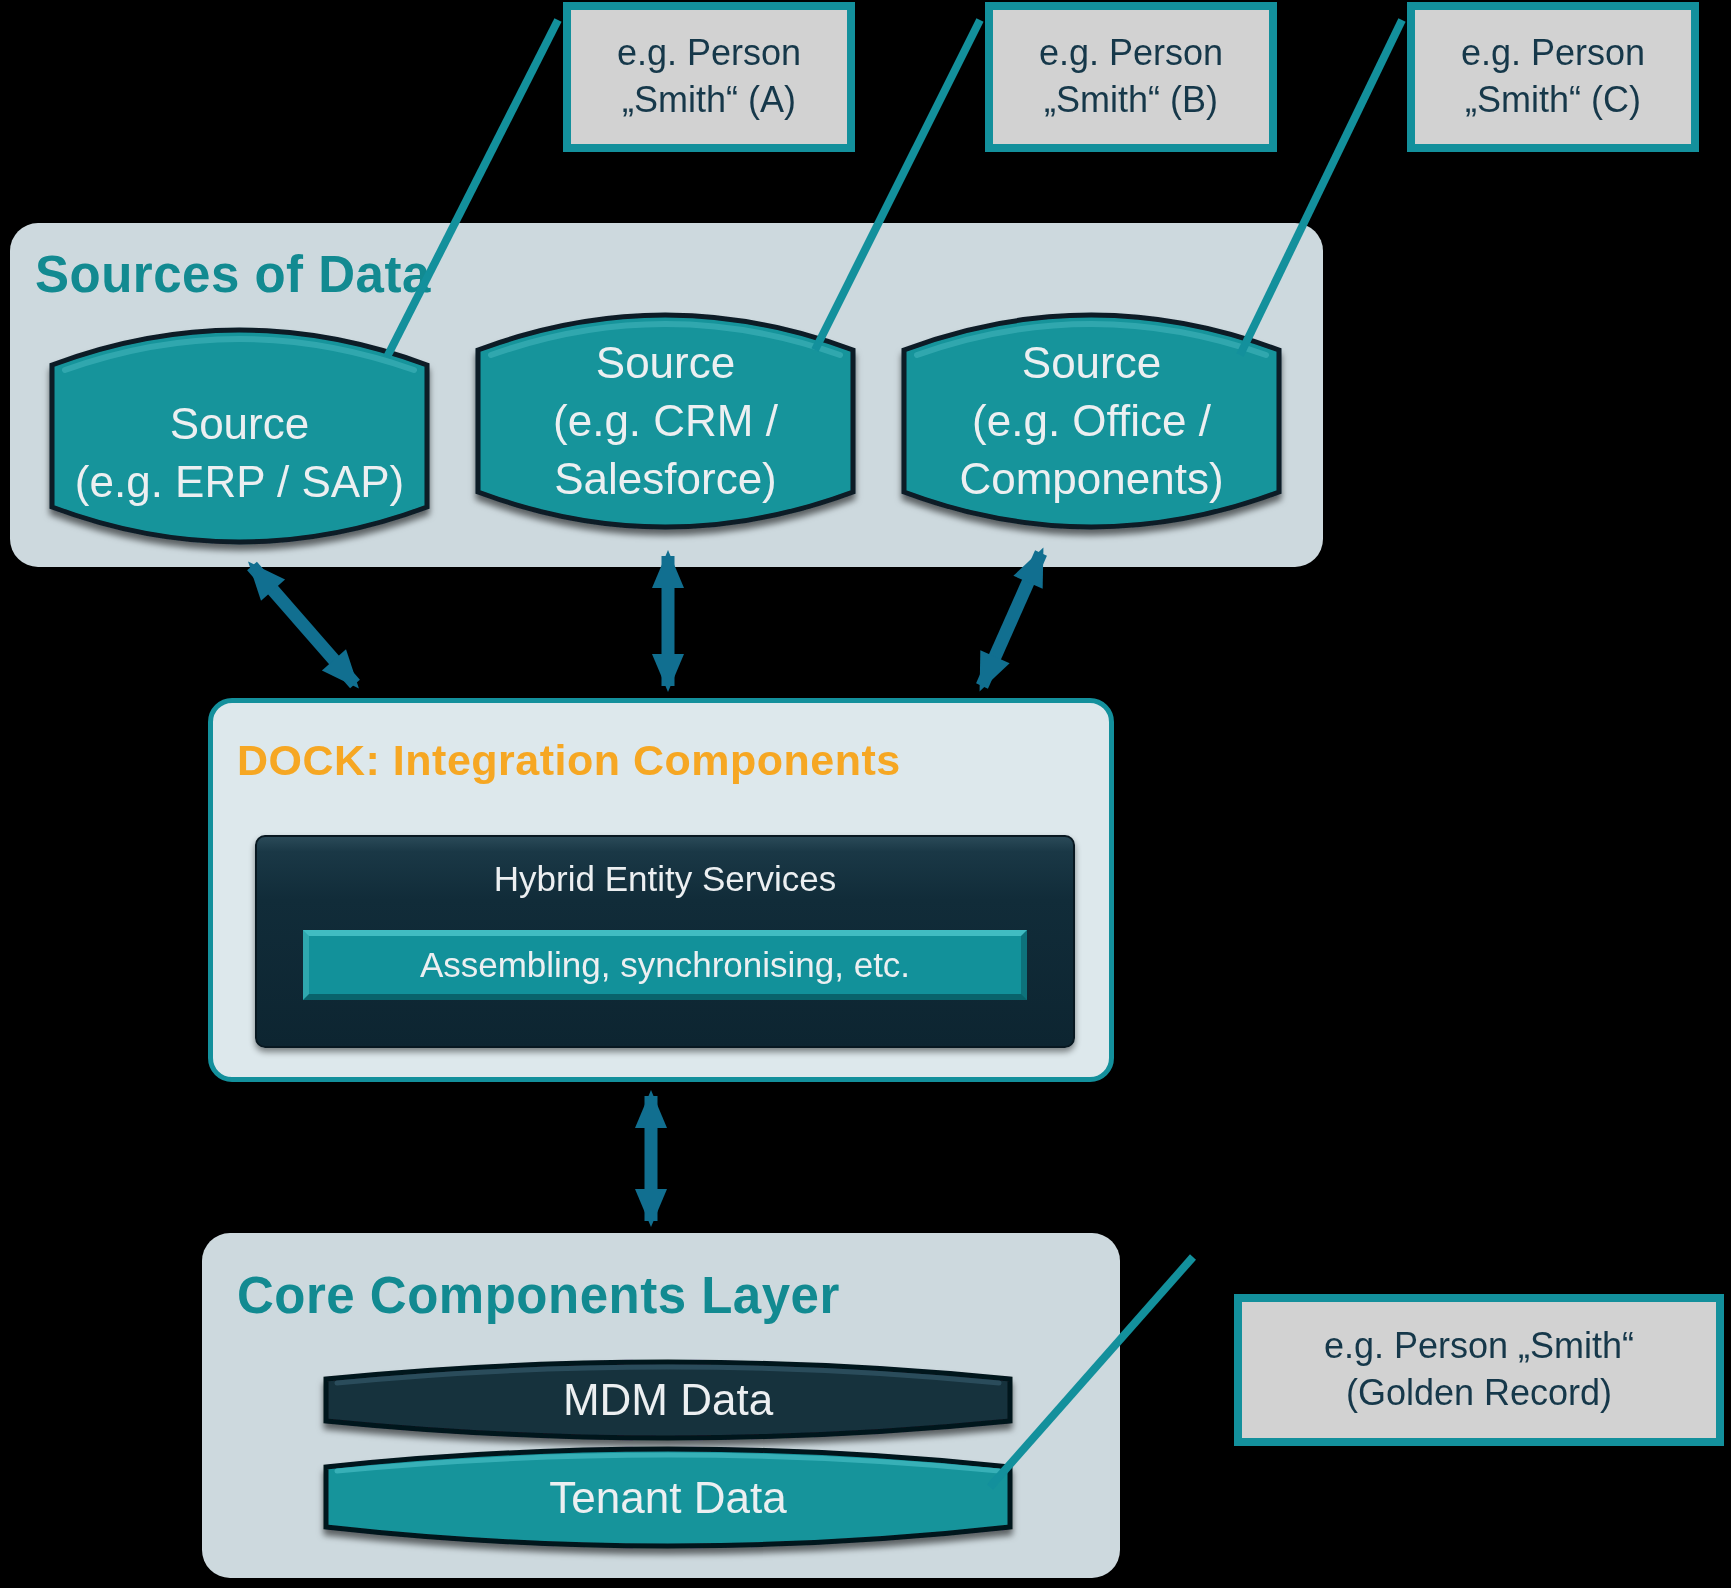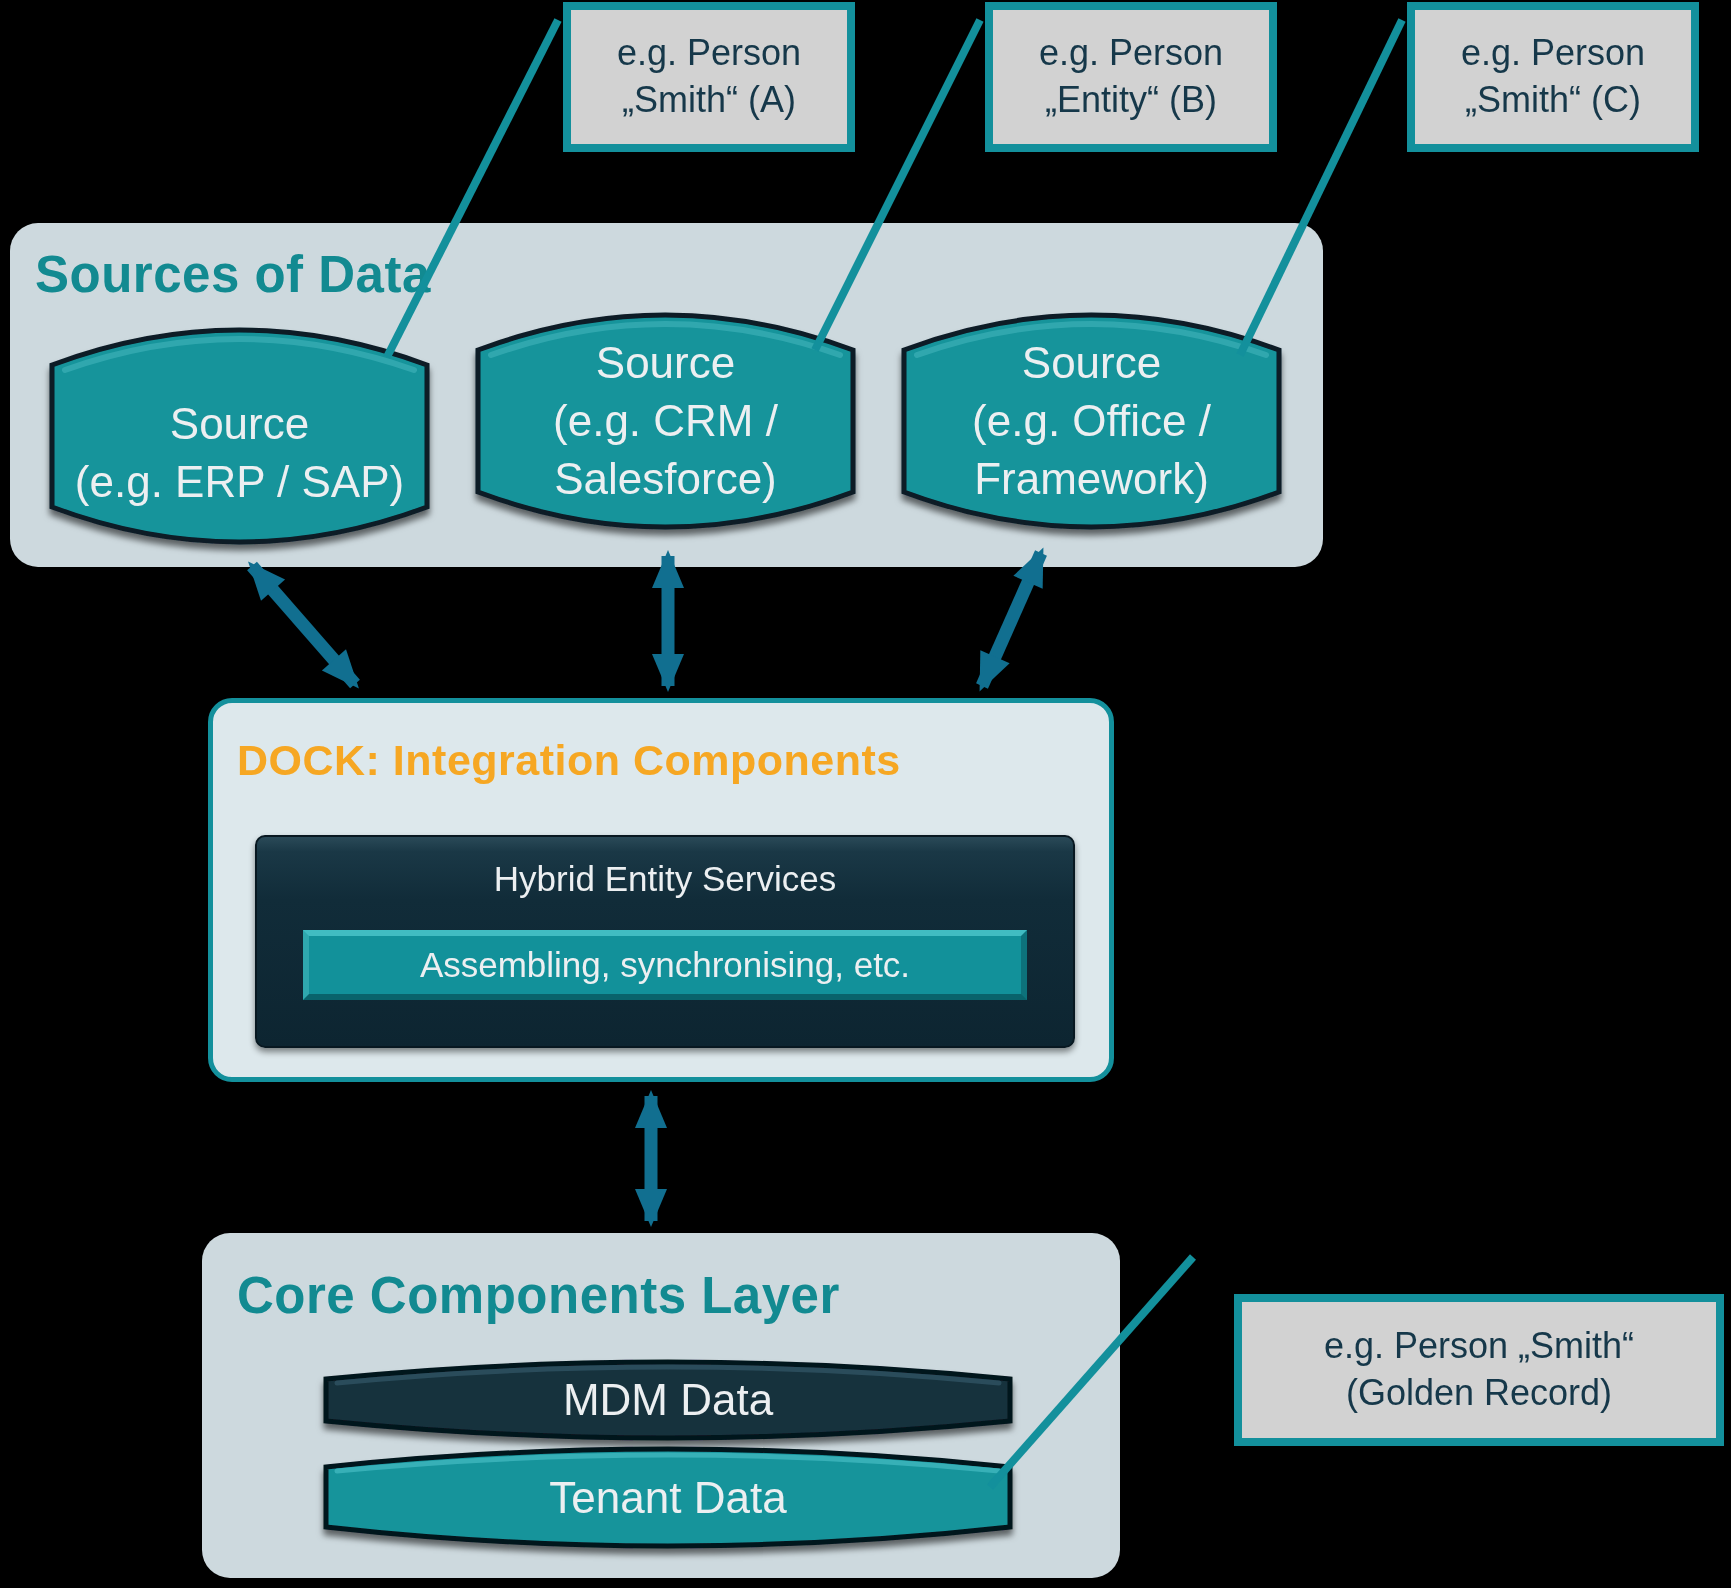--- a/index.html
+++ b/index.html
@@ -126,37 +126,37 @@
     <div>(e.g. ERP / SAP)</div>
   </div>
   <div class="shape-label" style="left:475px;top:307px;width:381px;height:228px;">
     <div>Source</div>
     <div>(e.g. CRM /</div>
     <div>Salesforce)</div>
   </div>
   <div class="shape-label" style="left:901px;top:307px;width:381px;height:228px;">
     <div>Source</div>
     <div>(e.g. Office /</div>
-    <div>Framework)</div>
+    <div>Components)</div>
   </div>
 
   <div class="shape-label" style="left:323px;top:1443px;width:690px;height:110px;">
     <div>Tenant Data</div>
   </div>
   <div class="shape-label" style="left:323px;top:1357px;width:690px;height:86px;">
     <div>MDM Data</div>
   </div>
 
   <div class="callout" style="left:563px;top:2px;width:292px;height:150px;">
     <div>e.g. Person</div>
     <div>„Smith“ (A)</div>
   </div>
   <div class="callout" style="left:985px;top:2px;width:292px;height:150px;">
     <div>e.g. Person</div>
-    <div>„Entity“ (B)</div>
+    <div>„Smith“ (B)</div>
   </div>
   <div class="callout" style="left:1407px;top:2px;width:292px;height:150px;">
     <div>e.g. Person</div>
     <div>„Smith“ (C)</div>
   </div>
   <div class="callout" style="left:1234px;top:1294px;width:490px;height:152px;">
     <div>e.g. Person „Smith“</div>
     <div>(Golden Record)</div>
   </div>
 

